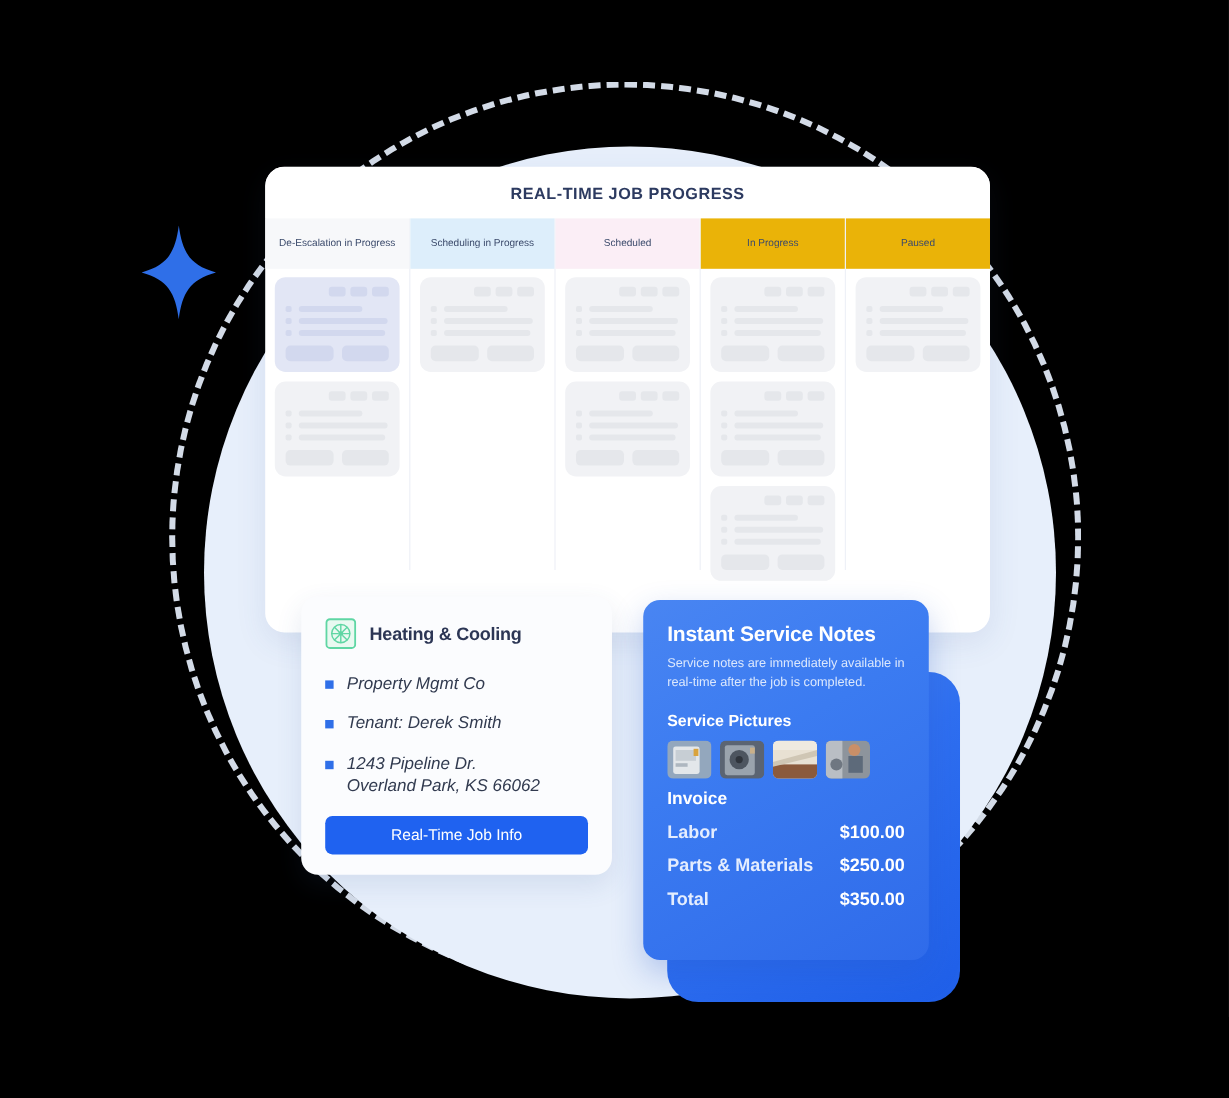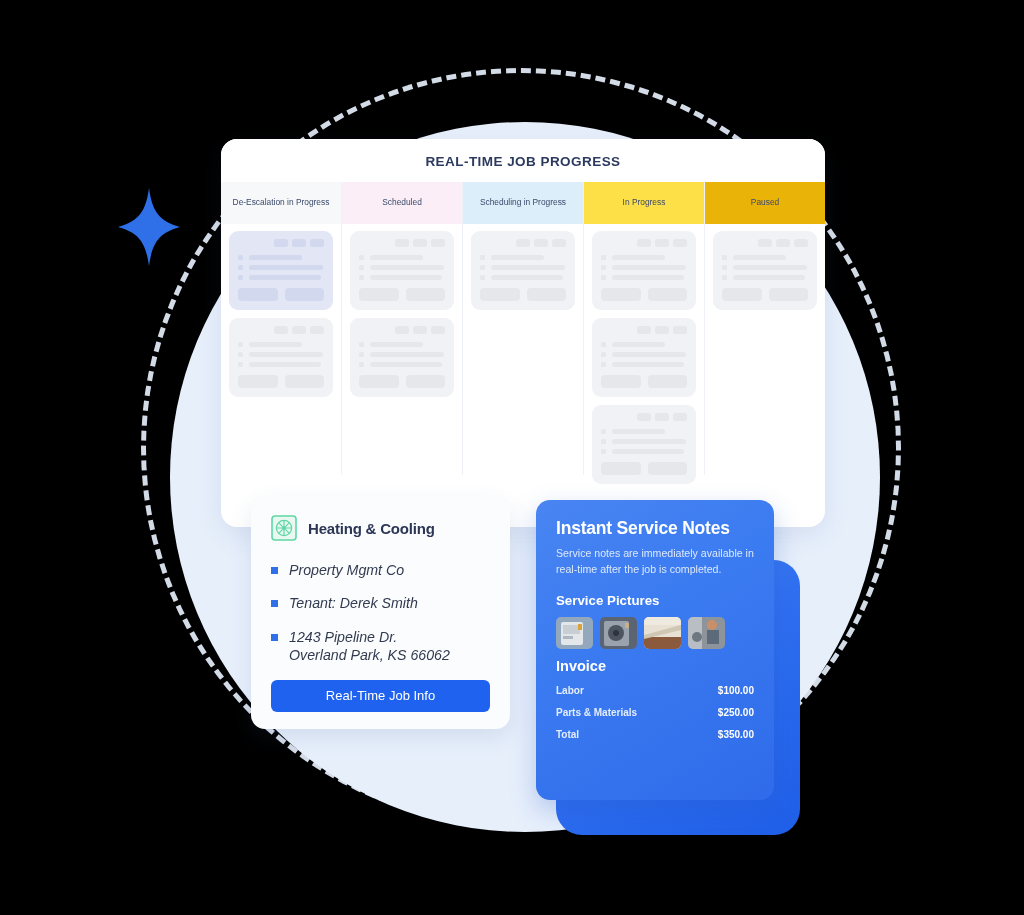--- a/index.html
+++ b/index.html
@@ -128,21 +128,21 @@
     box-shadow: 0 10px 26px rgba(40,90,200,.28);
   }
   .notes-title { font-size: 17.5px; font-weight: bold; letter-spacing: -.2px; }
   .notes-sub { margin-top: 7px; font-size: 10.6px; line-height: 1.5; color: #dce8fd; }
   .notes-sec { margin-top: 15px; font-size: 13.3px; font-weight: bold; }
   .thumbs { display: flex; gap: 7px; margin-top: 9px; }
   .thumb { width: 37px; height: 32px; border-radius: 5px; overflow: hidden; }
   .invoice-title { margin-top: 9px; font-size: 14.5px; font-weight: bold; }
   .inv-row {
     display: flex; justify-content: space-between;
-    font-size: 10px; font-weight: bold;
+    font-size: 15px; font-weight: bold;
     color: #e4edfe; margin-top: 11px;
   }
   .inv-row .amt { color: #ffffff; }
 </style>
 </head>
 <body>
 
 <div id="stage">
 
   <div class="dashed-circle"></div>
@@ -202,20 +202,48 @@
                 <div class="sk-bar" style="width: 84%;"></div>
               </div>
               <div class="sk-btns">
                 <div class="sk-btn"></div>
                 <div class="sk-btn"></div>
               </div>
             </div>
           </div>
         </div>
         <div class="kcol">
+          <div class="kcol-head" style="background: rgb(221, 238, 251);">Scheduling in Progress</div>
+          <div class="kcol-body">
+            <div class="skcard grey">
+              <div class="sk-chips">
+                <div class="sk-chip"></div>
+                <div class="sk-chip"></div>
+                <div class="sk-chip"></div>
+              </div>
+              <div class="sk-line">
+                <div class="sk-dot"></div>
+                <div class="sk-bar" style="width: 62%;"></div>
+              </div>
+              <div class="sk-line">
+                <div class="sk-dot"></div>
+                <div class="sk-bar" style="width: 86%;"></div>
+              </div>
+              <div class="sk-line">
+                <div class="sk-dot"></div>
+                <div class="sk-bar" style="width: 84%;"></div>
+              </div>
+              <div class="sk-btns">
+                <div class="sk-btn"></div>
+                <div class="sk-btn"></div>
+              </div>
+            </div>
+          </div>
+        </div>
+        <div class="kcol">
           <div class="kcol-head" style="background: rgb(251, 238, 246);">Scheduled</div>
           <div class="kcol-body">
             <div class="skcard grey">
               <div class="sk-chips">
                 <div class="sk-chip"></div>
                 <div class="sk-chip"></div>
                 <div class="sk-chip"></div>
               </div>
               <div class="sk-line">
                 <div class="sk-dot"></div>
@@ -253,49 +281,21 @@
                 <div class="sk-bar" style="width: 84%;"></div>
               </div>
               <div class="sk-btns">
                 <div class="sk-btn"></div>
                 <div class="sk-btn"></div>
               </div>
             </div>
           </div>
         </div>
         <div class="kcol">
-          <div class="kcol-head" style="background: rgb(221, 238, 251);">Scheduling in Progress</div>
-          <div class="kcol-body">
-            <div class="skcard grey">
-              <div class="sk-chips">
-                <div class="sk-chip"></div>
-                <div class="sk-chip"></div>
-                <div class="sk-chip"></div>
-              </div>
-              <div class="sk-line">
-                <div class="sk-dot"></div>
-                <div class="sk-bar" style="width: 62%;"></div>
-              </div>
-              <div class="sk-line">
-                <div class="sk-dot"></div>
-                <div class="sk-bar" style="width: 86%;"></div>
-              </div>
-              <div class="sk-line">
-                <div class="sk-dot"></div>
-                <div class="sk-bar" style="width: 84%;"></div>
-              </div>
-              <div class="sk-btns">
-                <div class="sk-btn"></div>
-                <div class="sk-btn"></div>
-              </div>
-            </div>
-          </div>
-        </div>
-        <div class="kcol">
-          <div class="kcol-head" style="background: #fde047;">In Progress</div>
+          <div class="kcol-head" style="background: #eab308;">In Progress</div>
           <div class="kcol-body">
             <div class="skcard grey">
               <div class="sk-chips">
                 <div class="sk-chip"></div>
                 <div class="sk-chip"></div>
                 <div class="sk-chip"></div>
               </div>
               <div class="sk-line">
                 <div class="sk-dot"></div>
                 <div class="sk-bar" style="width: 62%;"></div>

